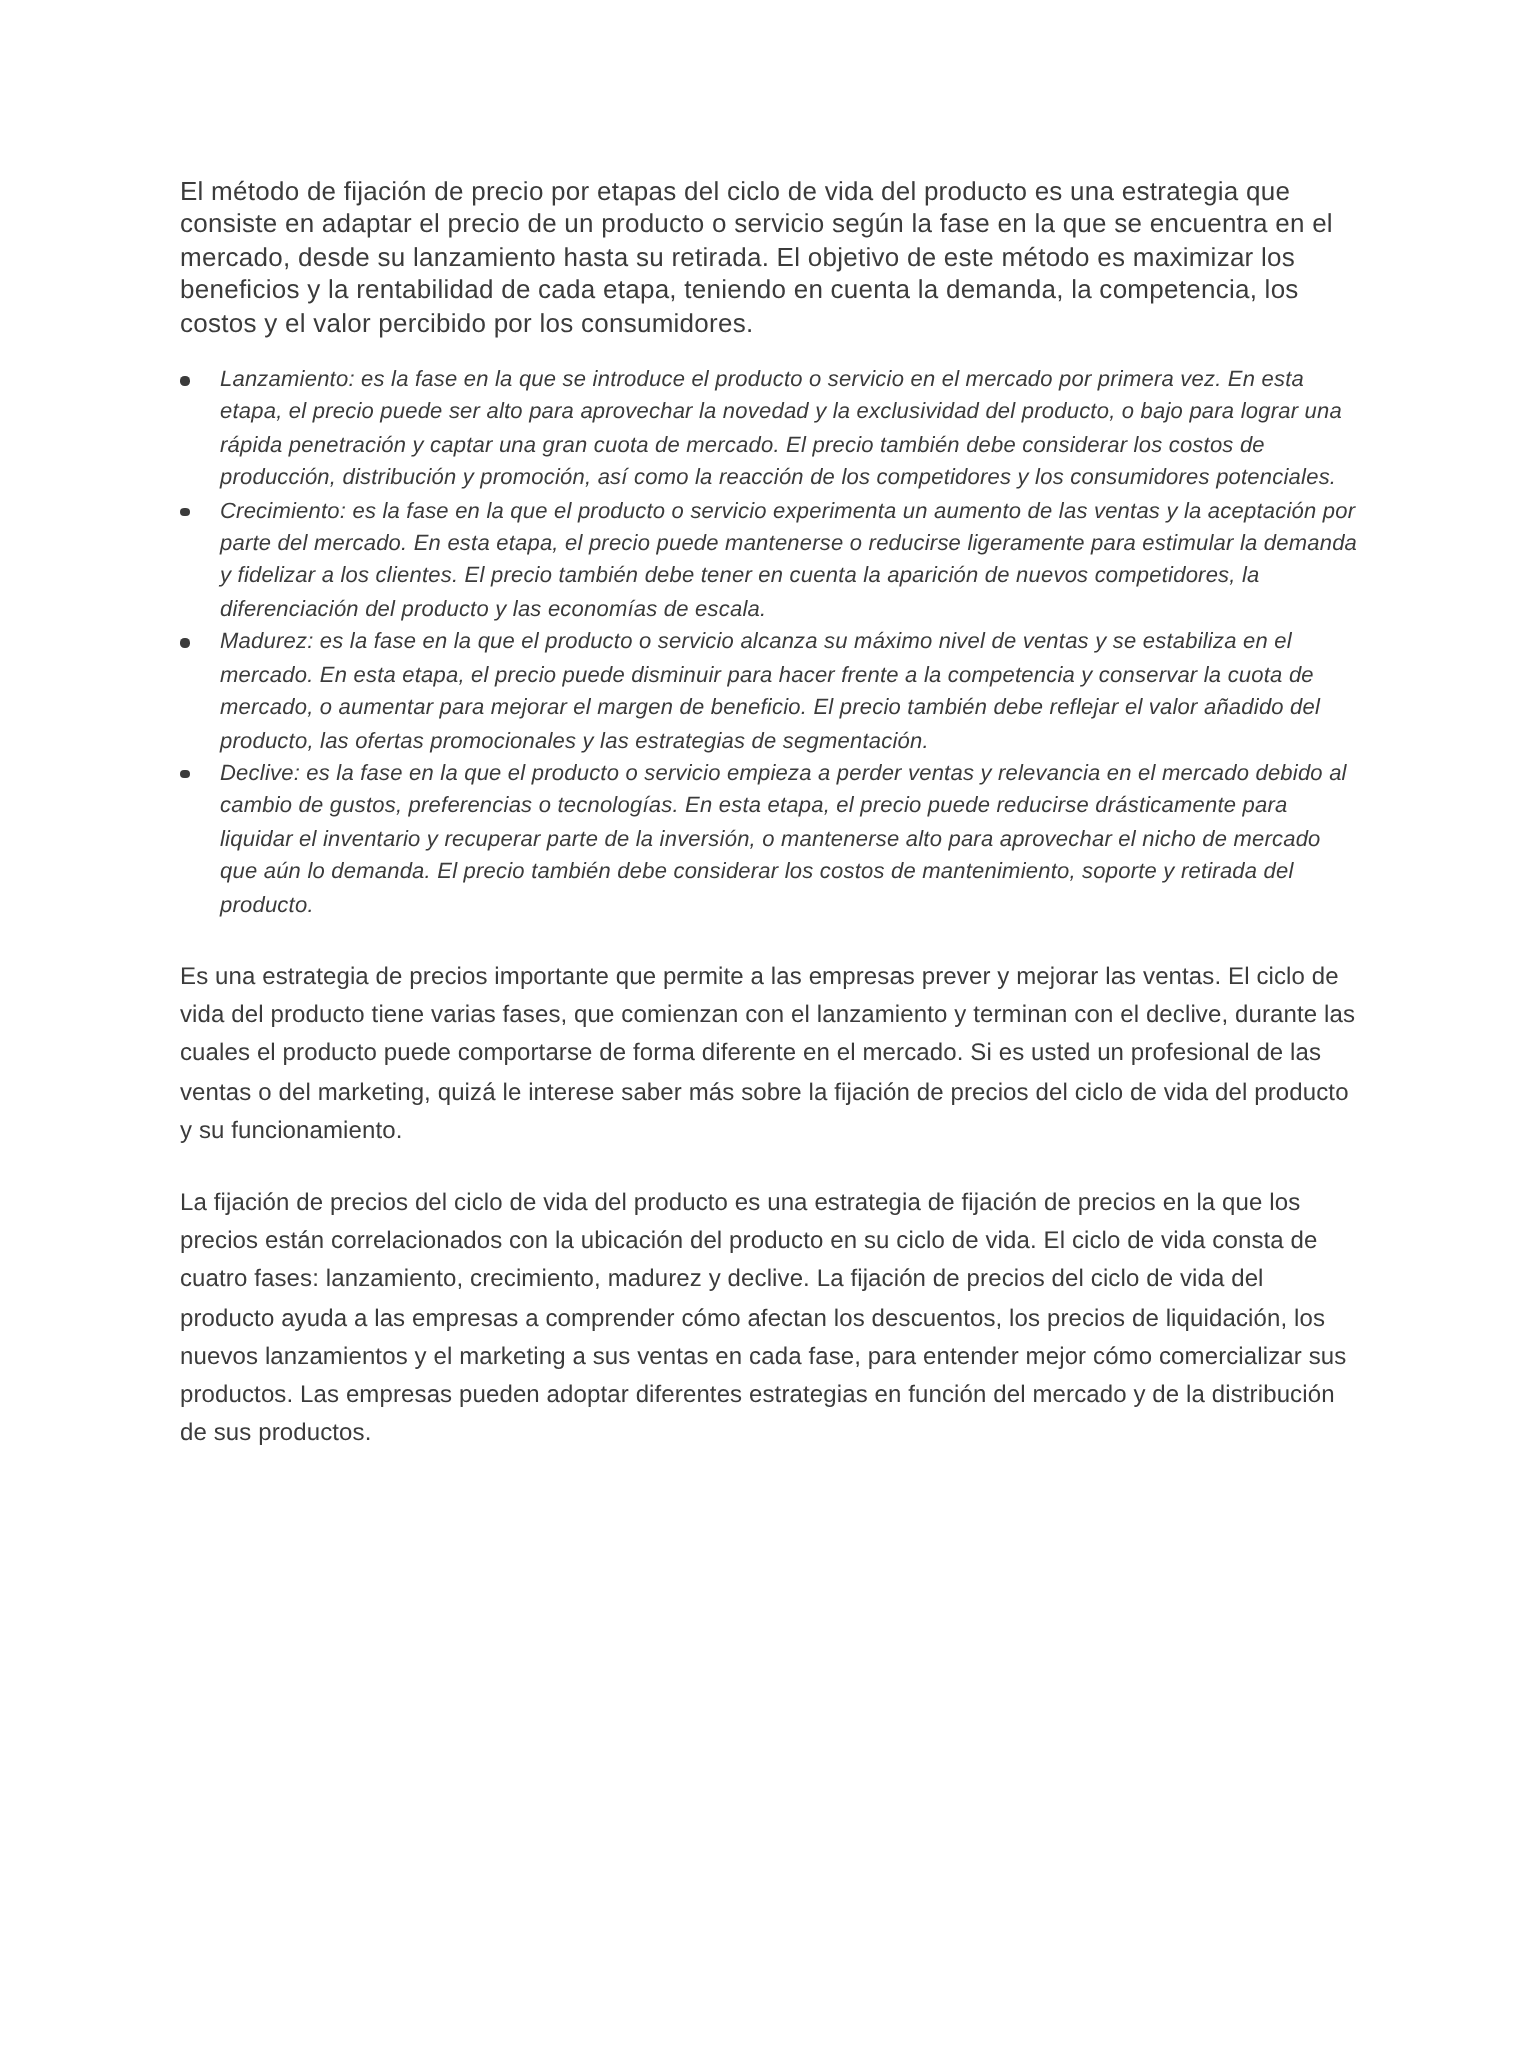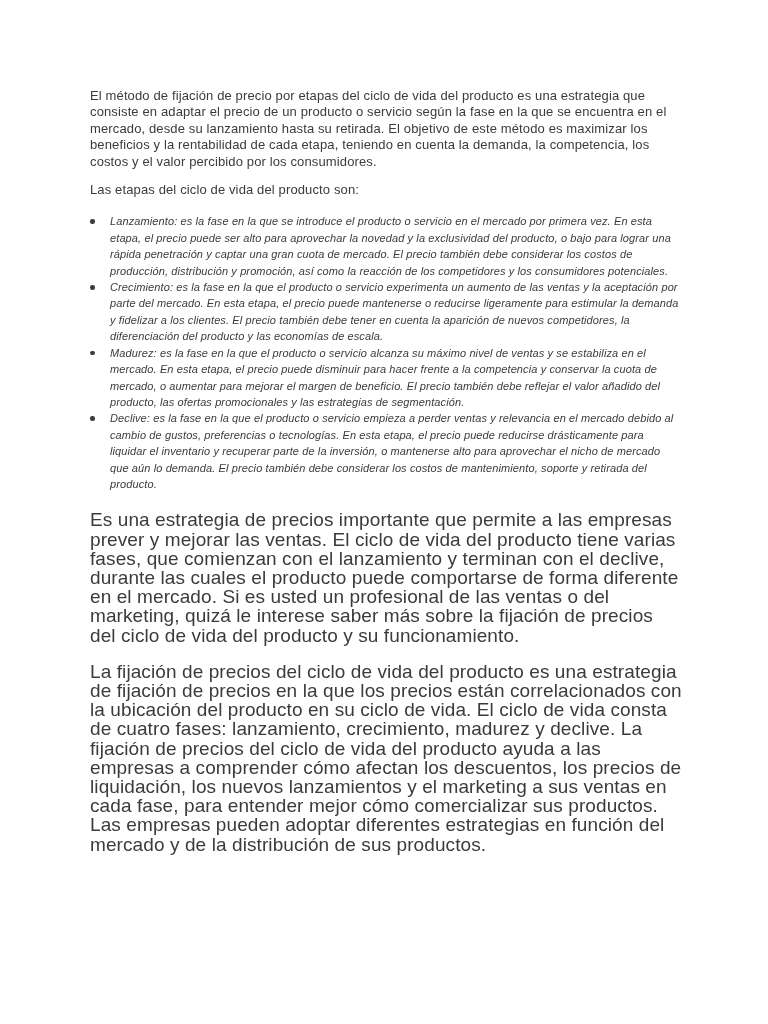--- a/index.html
+++ b/index.html
@@ -73,21 +73,21 @@
     left: 0px;
     top: 6px;
     width: 4.5px;
     height: 4.5px;
     border-radius: 50%;
     background: #3b3b3b;
   }
 
   
   .para-loose {
-    font-size: 19px;
+    font-size: 12px;
     line-height: 19.2px;
     margin: 0 0 17px 0;
     color: #3b3b3b;
     letter-spacing: 0.005em;
   }
 
   .para-loose:last-child {
     margin-bottom: 2px;
   }
 
@@ -96,21 +96,20 @@
   }
 </style>
 </head>
 <body>
 
 <div class="page">
   <div class="doc-body">
 
     <p class="para-tight">El método de fijación de precio por etapas del ciclo de vida del producto es una estrategia que consiste en adaptar el precio de un producto o servicio según la fase en la que se encuentra en el mercado, desde su lanzamiento hasta su retirada. El objetivo de este método es maximizar los beneficios y la rentabilidad de cada etapa, teniendo en cuenta la demanda, la competencia, los costos y el valor percibido por los consumidores.</p>
 
-    <p class="para-lead">Las etapas del ciclo de vida del producto son:</p>
 
     <ul class="stage-list">
       <li class="stage-item">
         <span class="stage-bullet"></span>
         <span>Lanzamiento: es la fase en la que se introduce el producto o servicio en el mercado por primera vez. En esta etapa, el precio puede ser alto para aprovechar la novedad y la exclusividad del producto, o bajo para lograr una rápida penetración y captar una gran cuota de mercado. El precio también debe considerar los costos de producción, distribución y promoción, así como la reacción de los competidores y los consumidores potenciales.</span>
       </li>
       <li class="stage-item">
         <span class="stage-bullet"></span>
         <span>Crecimiento: es la fase en la que el producto o servicio experimenta un aumento de las ventas y la aceptación por parte del mercado. En esta etapa, el precio puede mantenerse o reducirse ligeramente para estimular la demanda y fidelizar a los clientes. El precio también debe tener en cuenta la aparición de nuevos competidores, la diferenciación del producto y las economías de escala.</span>
       </li>

